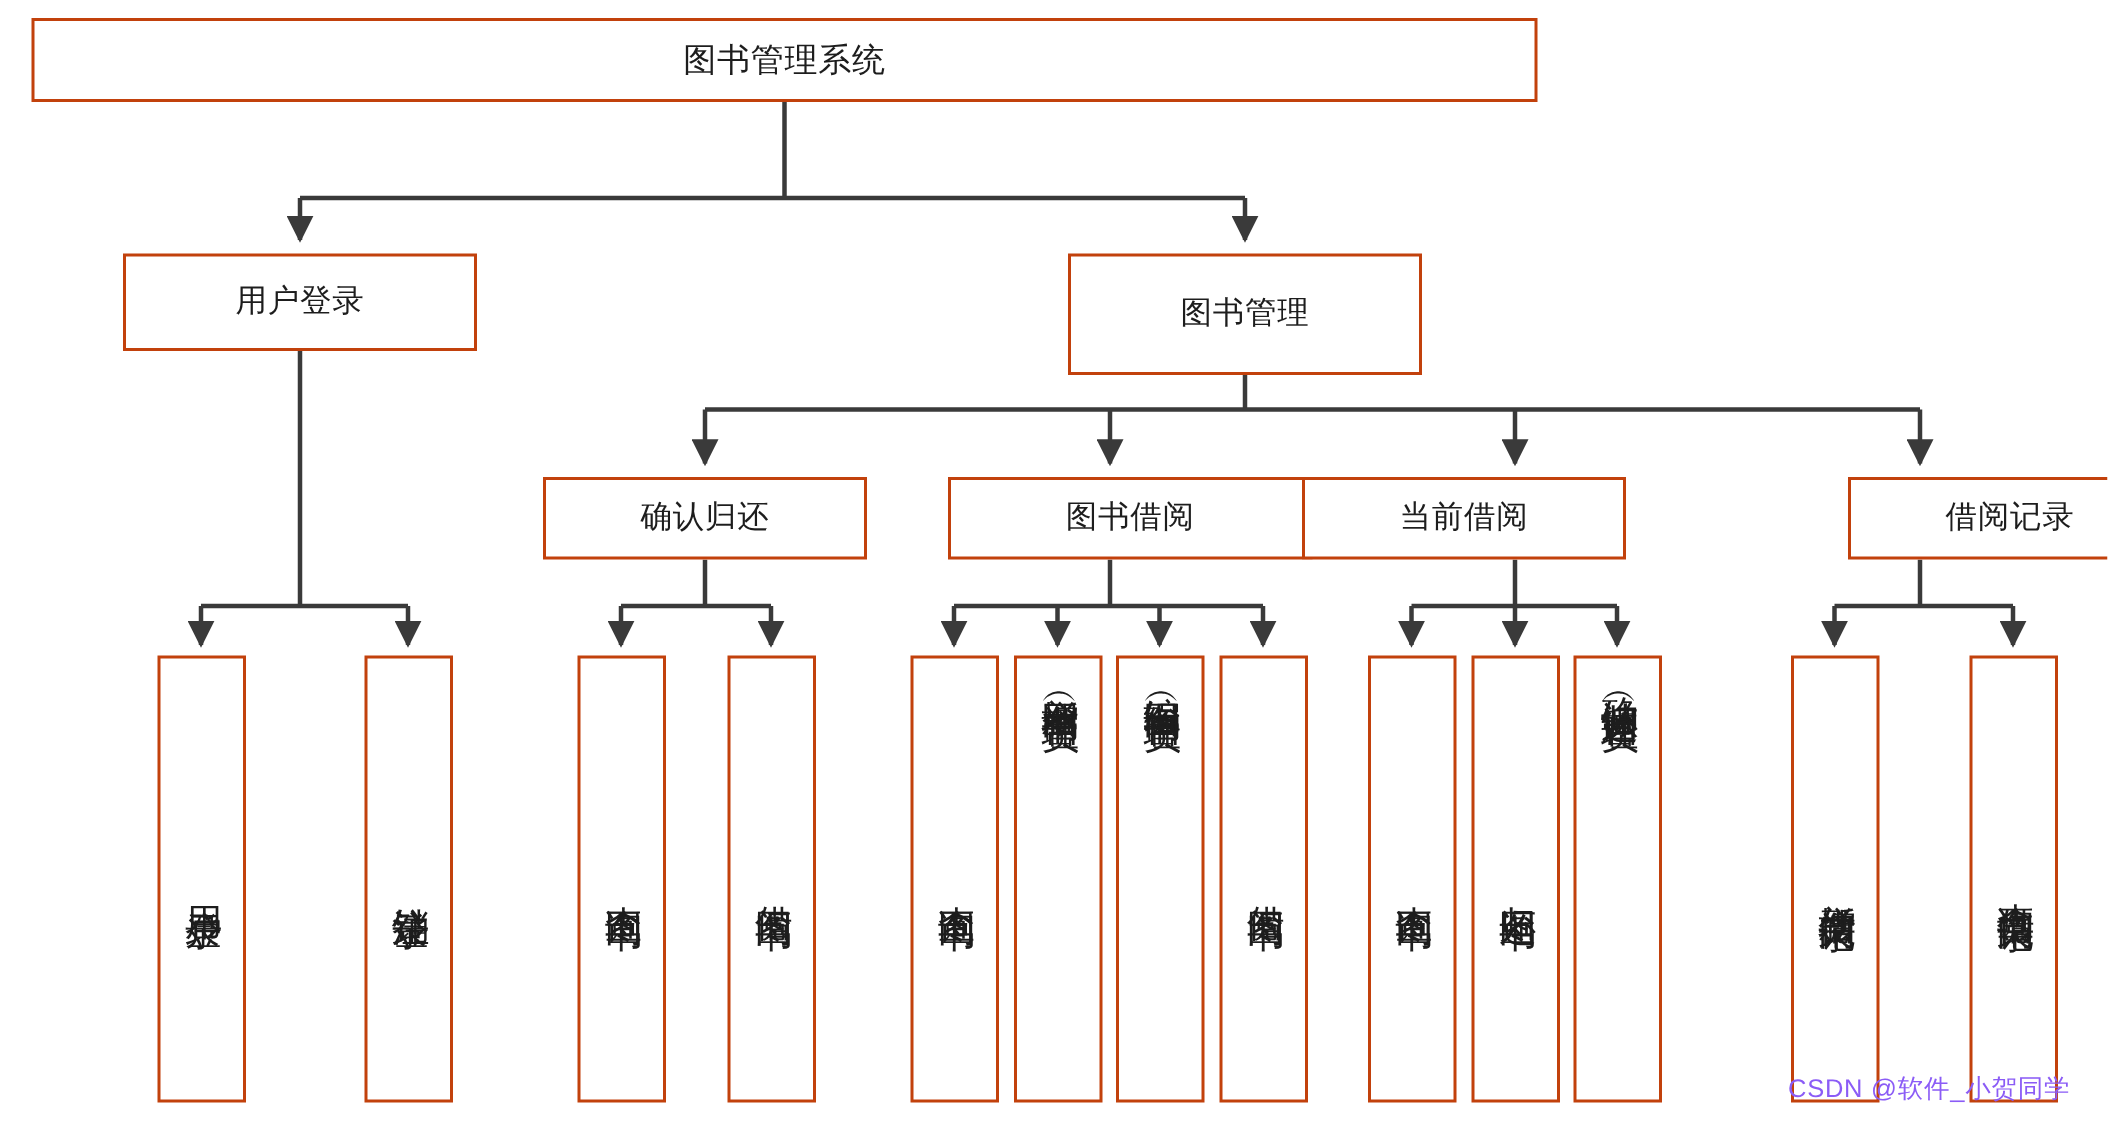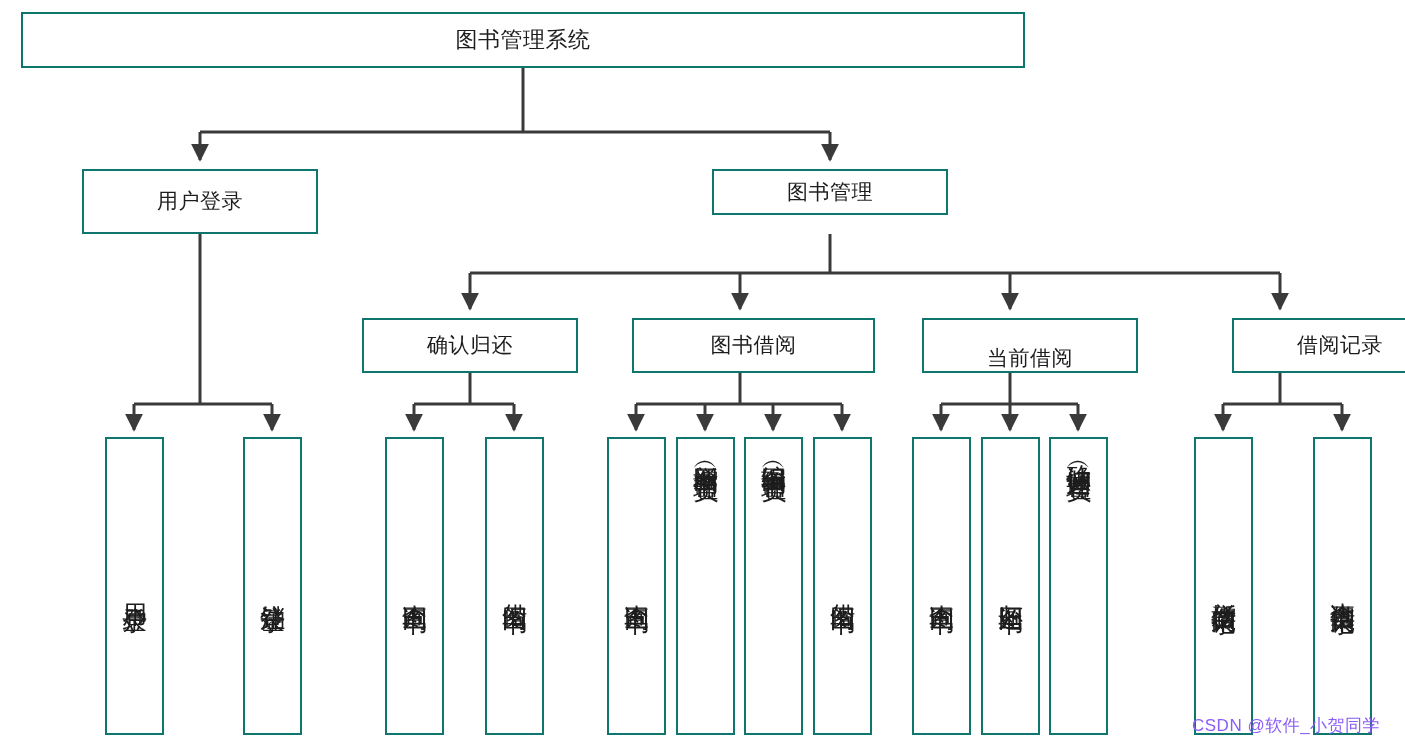--- a/index.html
+++ b/index.html
@@ -21,21 +21,21 @@
     position: absolute;
     left: 0;
     top: 0;
     width: 1405px;
     height: 747px;
     pointer-events: none;
   }
   .node {
     position: absolute;
     box-sizing: border-box;
-    border: 2px solid #0f766e;
+    border: 2px solid #c2410c;
     background: #ffffff;
     color: #1d1d1d;
     display: flex;
     align-items: center;
     justify-content: center;
     text-align: center;
   }
   .node .label {
     display: block;
     line-height: 1.18;
@@ -132,31 +132,31 @@
     </g>
   </svg>
 
   <div class="node h root" style="left:21px; top:12px; width:1004px; height:56px;">
     <span class="label">图书管理系统</span>
   </div>
 
   <div class="node h" style="left:82px; top:169px; width:236px; height:65px;">
     <span class="label">用户登录</span>
   </div>
-  <div class="node h" style="left:712px; top:169px; width:236px; height:46px;">
+  <div class="node h" style="left:712px; top:169px; width:236px; height:81px;">
     <span class="label">图书管理</span>
   </div>
 
   <div class="node h" style="left:362px; top:318px; width:216px; height:55px;">
     <span class="label">确认归还</span>
   </div>
   <div class="node h" style="left:632px; top:318px; width:243px; height:55px;">
     <span class="label">图书借阅</span>
   </div>
-  <div class="node h" style="left:922px; top:318px; width:216px; height:55px;align-items:flex-end;">
+  <div class="node h" style="left:868px; top:318px; width:216px; height:55px;">
     <span class="label">当前借阅</span>
   </div>
   <div class="node h" style="left:1232px; top:318px; width:216px; height:55px;">
     <span class="label">借阅记录</span>
   </div>
 
   <div class="node v center" style="left:105px; top:437px; width:59px; height:298px;">
     <span class="label">用户登录</span>
   </div>
   <div class="node v center" style="left:243px; top:437px; width:59px; height:298px;">

